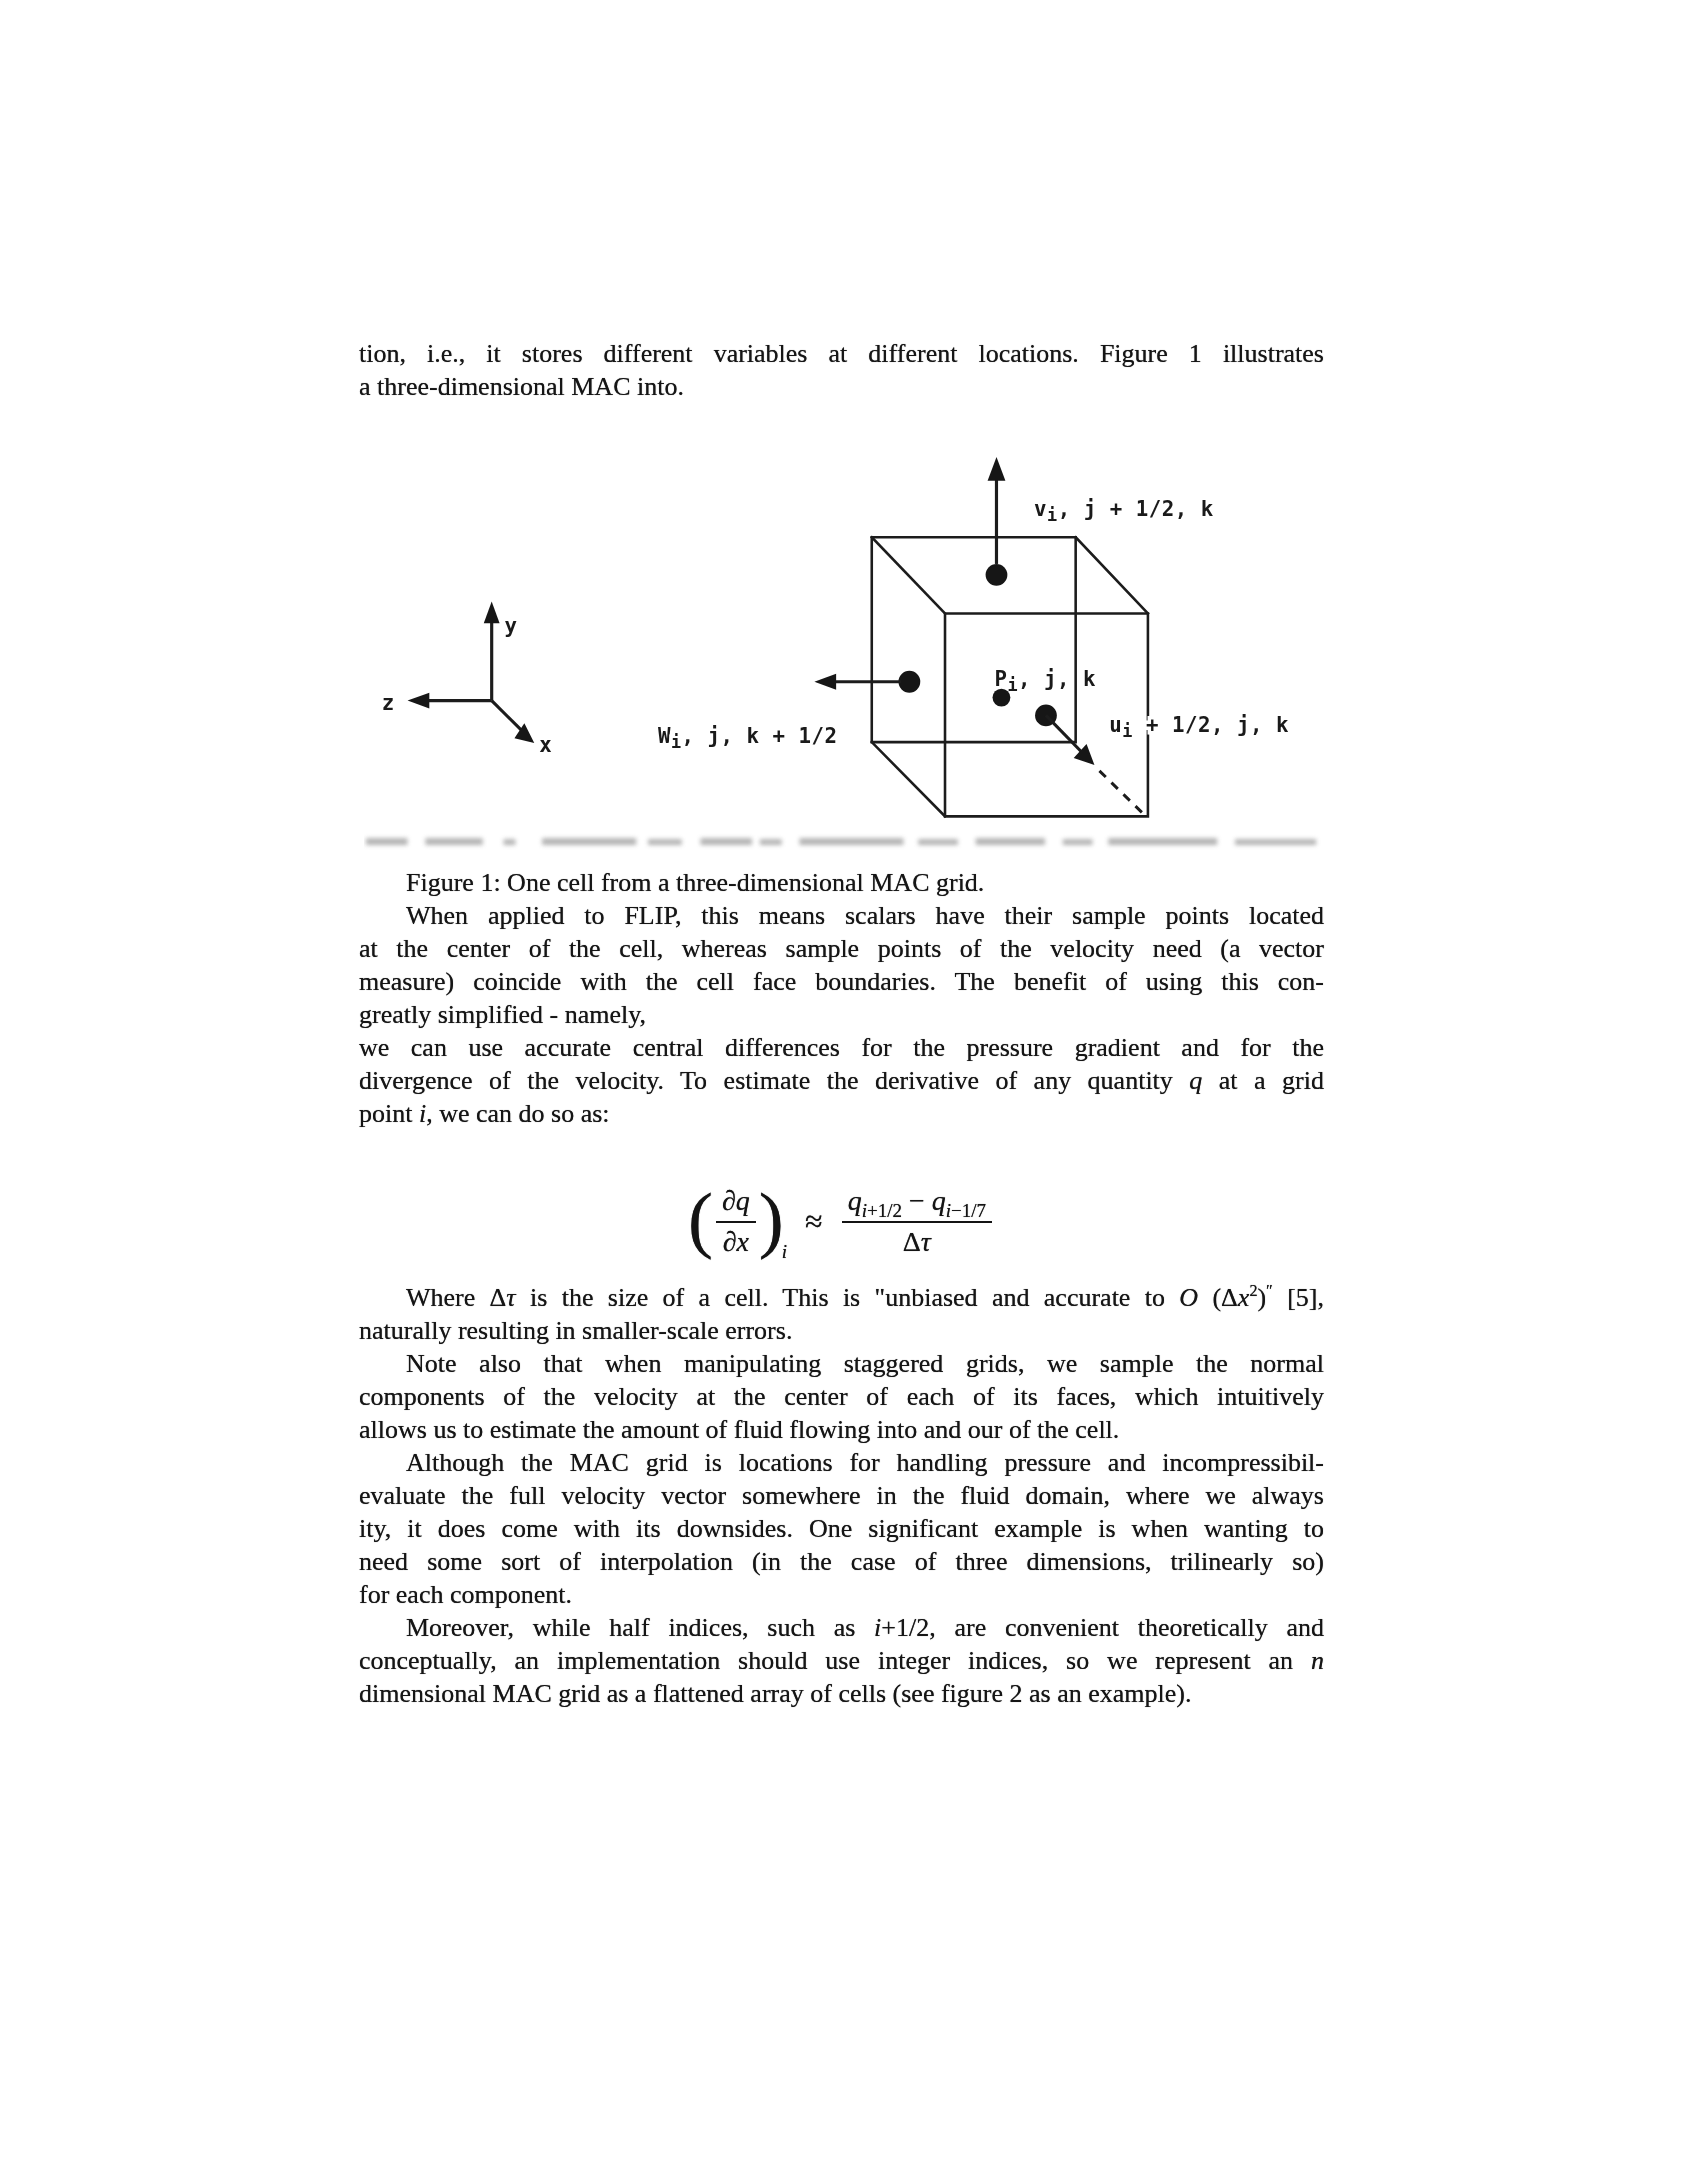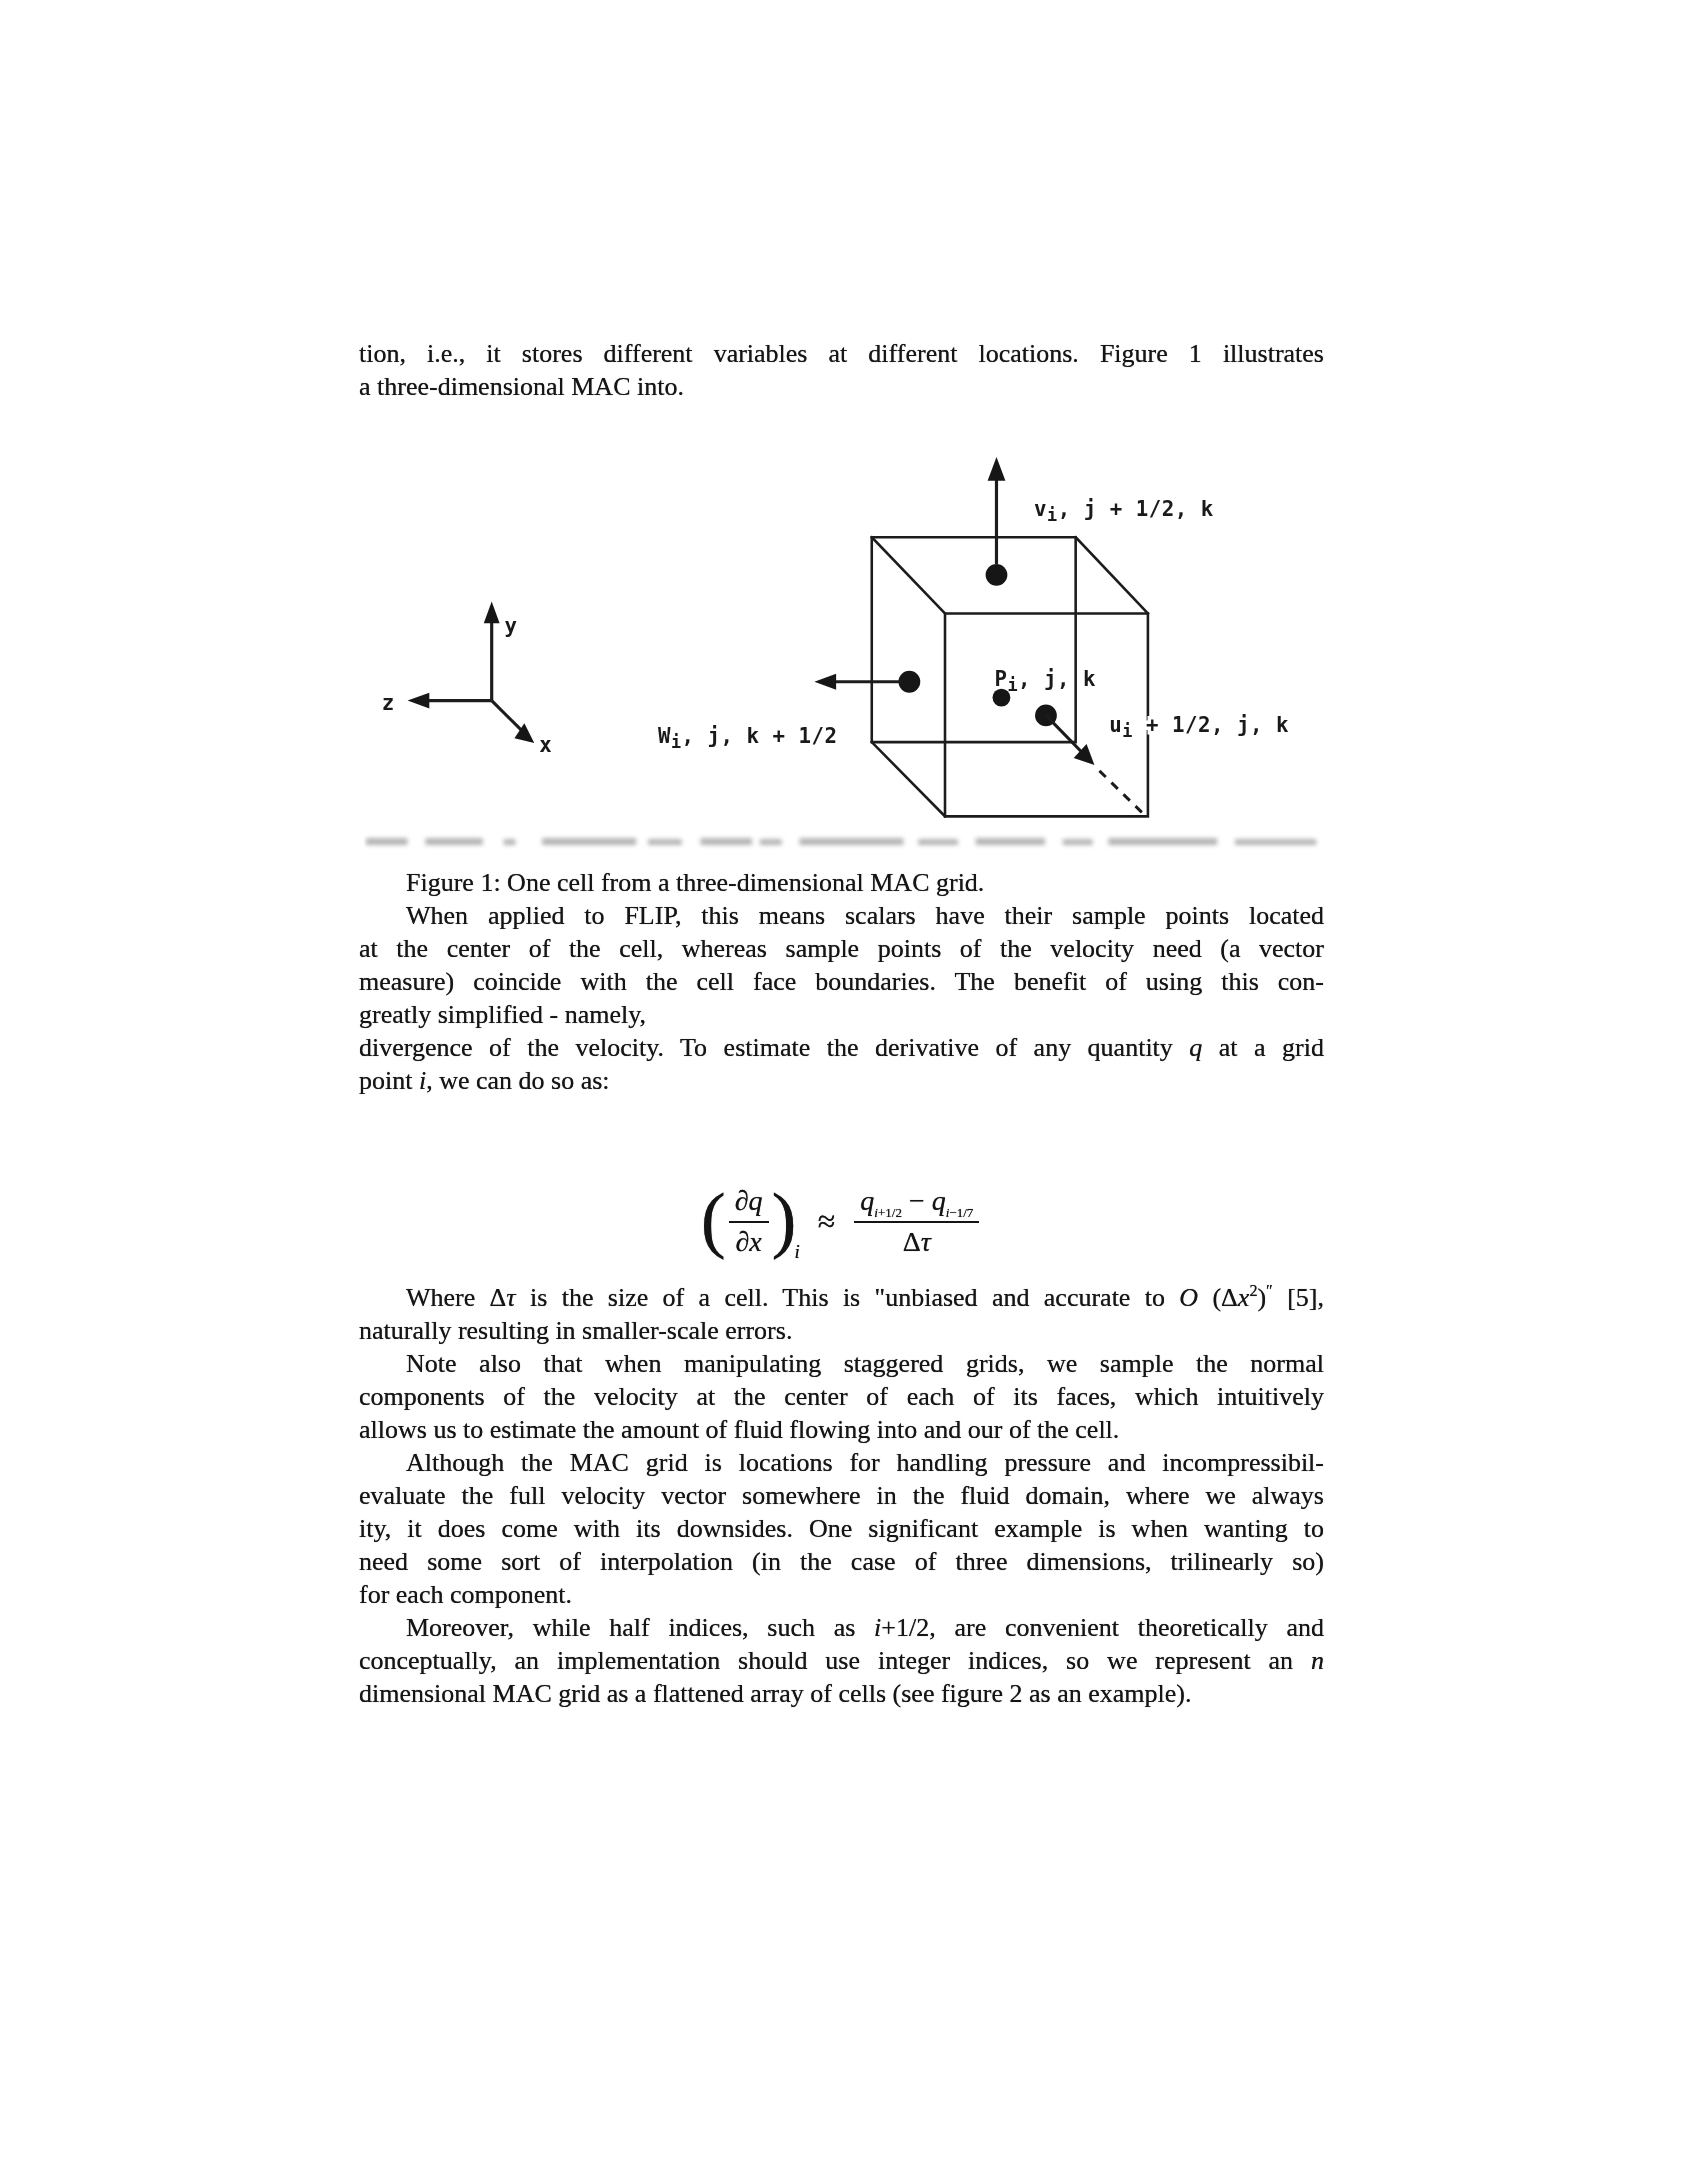--- a/index.html
+++ b/index.html
@@ -24,21 +24,21 @@
     position:absolute;left:359px;top:1174px;width:965px;height:95px;
     display:flex;align-items:center;justify-content:center;
     font-size:28px;color:#141414;text-shadow:0 0 0.7px rgba(25,25,25,0.85);
   }
   .bigparen{font-size:75px;line-height:0.9;transform:translateY(-3px);}
   .frac{display:inline-flex;flex-direction:column;align-items:center;margin:0 3px;}
   .frac .num{padding:0 6px 4px;border-bottom:2.5px solid #141414;white-space:nowrap;}
   .frac .den{padding-top:3px;white-space:nowrap;}
   .parensub{font-size:19px;position:relative;top:30px;left:-2px;}
   .approx{font-size:32px;margin:0 16px;}
-  .eq sub{font-size:13px;vertical-align:-7px;line-height:0;}
+  .eq sub{font-size:19px;vertical-align:-7px;line-height:0;}
   .minus{margin:0 7px;}
 
   
   .figwrap{position:absolute;left:364px;top:453px;width:970px;height:408px;filter:blur(0.4px);}
   .figlabel{
     font-family:"DejaVu Sans Mono","Liberation Mono",monospace;font-weight:bold;
     font-size:21px;fill:#1a1a1a;stroke:#ffffff;stroke-width:7;paint-order:stroke;
     letter-spacing:0.5px;
   }
   .figsub{font-size:17px;}
@@ -123,20 +123,21 @@
       <path class="dash" d="M743 321 L791 368"></path>
     </g>
   </svg>
 
   <div class="textcol" style="top:866px">
       <div class="line indent last">Figure 1: One cell from a three-dimensional MAC grid.</div>
       <div class="line indent">When applied to FLIP, this means scalars have their sample points located</div>
       <div class="line">at the center of the cell, whereas sample points of the velocity need (a vector</div>
       <div class="line">measure) coincide with the cell face boundaries. The benefit of using this con-</div>
       <div class="line last">greatly simplified - namely,</div>
+      <div class="line">we can use accurate central differences for the pressure gradient and for the</div>
       <div class="line">divergence of the velocity. To estimate the derivative of any quantity <span class="i">q</span> at a grid</div>
       <div class="line last">point <span class="i">i</span>, we can do so as:</div>
     </div>
 
   <div class="eq">
     <span class="bigparen">(</span>
     <span class="frac">
       <span class="num"><span>∂</span><span class="i">q</span></span>
       <span class="den"><span>∂</span><span class="i">x</span></span>
     </span>

